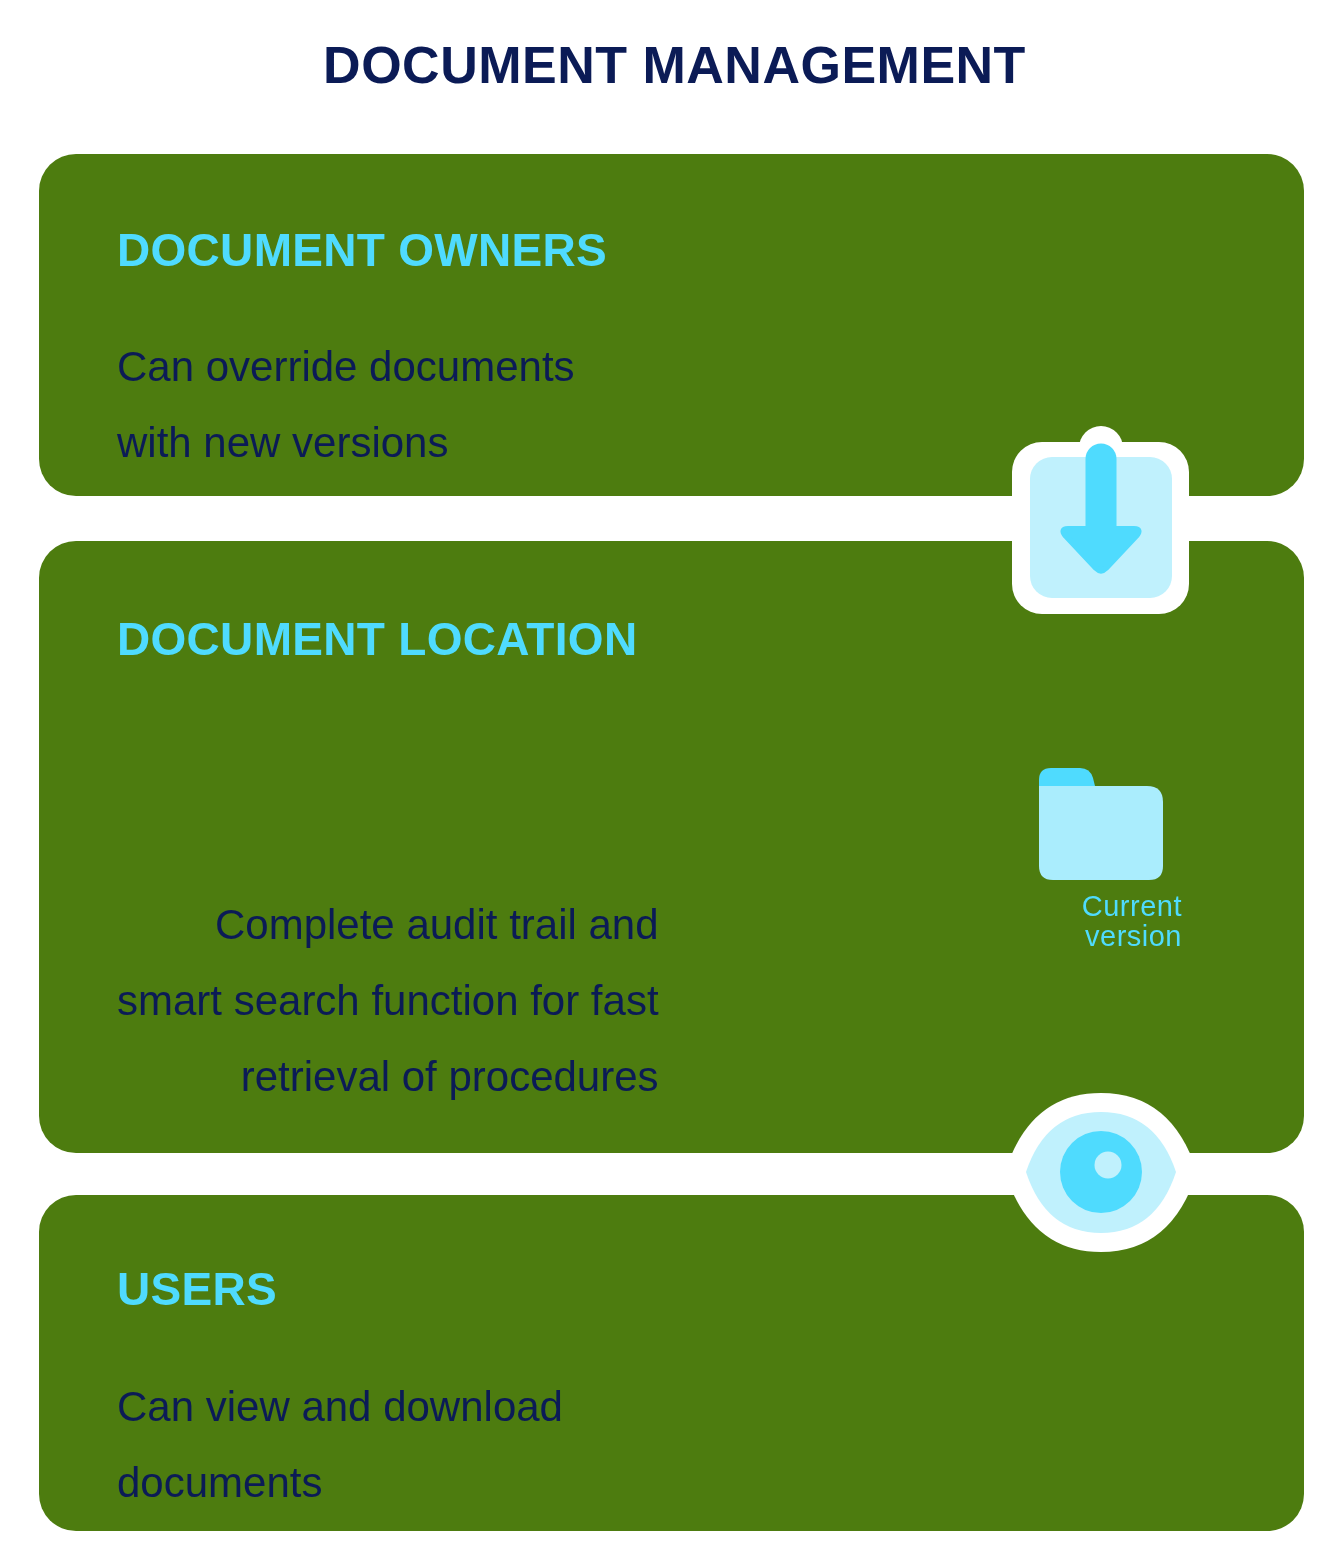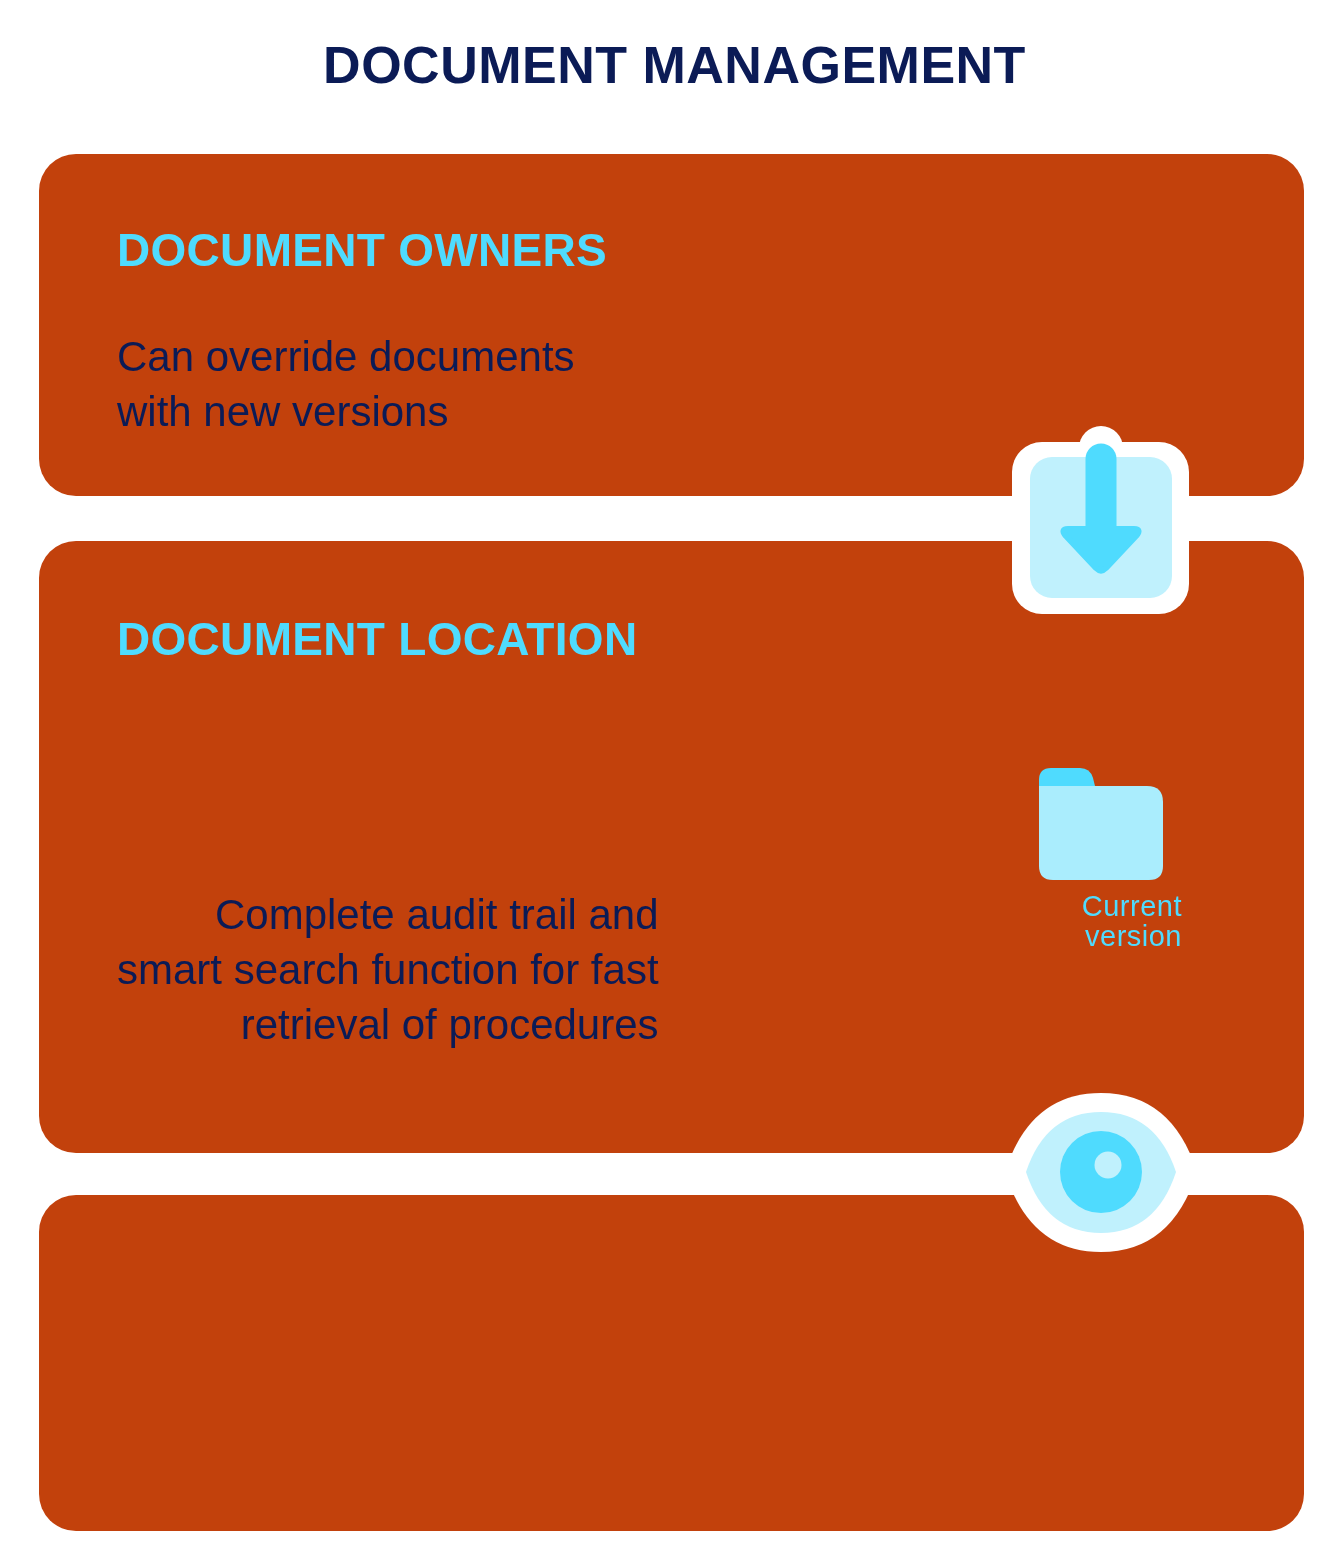--- a/index.html
+++ b/index.html
@@ -8,30 +8,30 @@
       background: #ffffff;
       font-family: "Liberation Sans", "DejaVu Sans", sans-serif;
     }
     .title {
       position: absolute; left: 0; top: 30px; width: 1349px;
       text-align: center; font-weight: 700; font-size: 52px;
       color: #0b1b56; letter-spacing: 0.5px; line-height: 70px;
     }
     .panel {
       position: absolute; left: 39px; width: 1265px;
-      background: #c2410c; border-radius: 37px;
+      background: #4d7c0f; border-radius: 37px;
     }
     .panel-heading {
       position: absolute; left: 78px; margin: 0;
       font-weight: 700; font-size: 46px; color: #4fdbfe;
       letter-spacing: 0.3px; line-height: 56px; white-space: nowrap;
     }
     .panel-text {
       position: absolute; left: 78px; margin: 0;
-      font-size: 42px; color: #0b1b56; line-height: 55px;
+      font-size: 42px; color: #0b1b56; line-height: 76px;
       white-space: pre-line;
     }
     .icon-layer { position: absolute; left: 0; top: 0; width: 1341px; height: 1563px; pointer-events: none; }
     .folder-caption {
       position: absolute; left: 1020px; top: 891px; width: 162px;
       text-align: right; font-size: 29px; line-height: 30px;
       color: #4fdbfe; white-space: pre-line; letter-spacing: 0.5px;
     }
   </style>
 </head>
@@ -46,20 +46,23 @@
 </section>
 
 <section class="panel" style="top:541px; height:612px;text-align:right;">
   <h2 class="panel-heading" style="top:70px;">DOCUMENT LOCATION</h2>
   <p class="panel-text" style="top:346px;">Complete audit trail and
 smart search function for fast
 retrieval of procedures</p>
 </section>
 
 <section class="panel" style="top:1195px; height:336px;">
+  <h2 class="panel-heading" style="top:66px;">USERS</h2>
+  <p class="panel-text" style="top:174px;">Can view and download
+documents</p>
 </section>
 
 <svg class="icon-layer" width="1341" height="1563" viewBox="0 0 1341 1563">
 
   <g>
     <rect x="1012" y="442" width="177" height="172" rx="30" fill="#ffffff"></rect>
     <circle cx="1101" cy="448" r="22" fill="#ffffff"></circle>
     <rect x="1030" y="457" width="142" height="141" rx="22" fill="#c0f1fd"></rect>
     <line x1="1101" y1="459" x2="1101" y2="540" stroke="#4fdbfe" stroke-width="31" stroke-linecap="round"></line>
     <path d="M1068 529 L1134 529 Q1142 529 1136 536 L1106 568 Q1101 573 1096 568 L1066 536 Q1060 529 1068 529 Z" fill="#4fdbfe" stroke="#4fdbfe" stroke-width="6" stroke-linejoin="round"></path>

